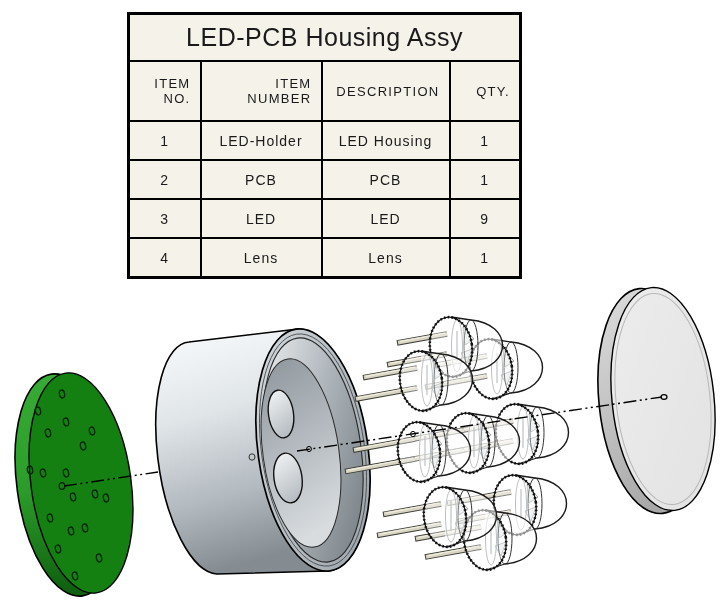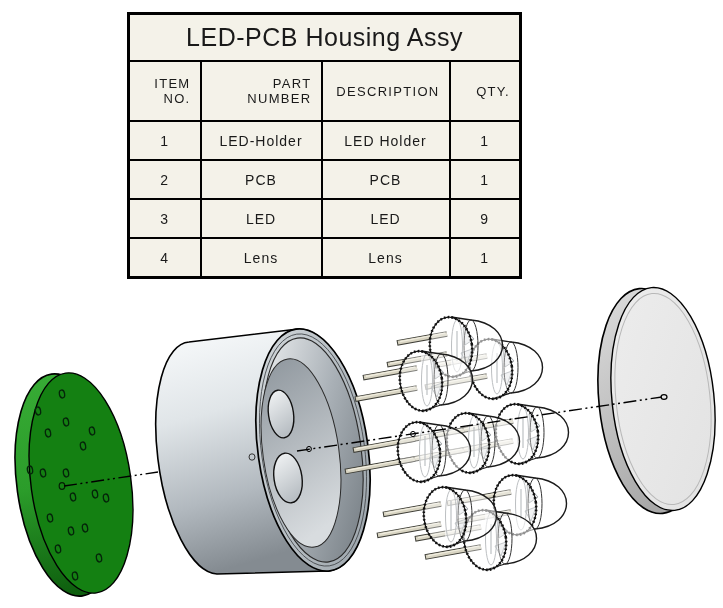--- a/index.html
+++ b/index.html
@@ -29,28 +29,28 @@
         <col class="c-part">
         <col class="c-desc">
         <col class="c-qty">
       </colgroup>
     <tbody>
       <tr>
           <td class="title-cell" colspan="4">LED-PCB Housing Assy</td>
         </tr>
       <tr class="hdr">
         <th>ITEM NO.</th>
-        <th>PART NUMBER</th>
+        <th>ITEM NUMBER</th>
         <th>DESCRIPTION</th>
         <th>QTY.</th>
       </tr>
       <tr class="datarow">
         <td>1</td>
         <td>LED-Holder</td>
-        <td>LED Holder</td>
+        <td>LED Housing</td>
         <td>1</td>
       </tr>
       <tr class="datarow">
         <td>2</td>
         <td>PCB</td>
         <td>PCB</td>
         <td>1</td>
       </tr>
       <tr class="datarow">
         <td>3</td>

